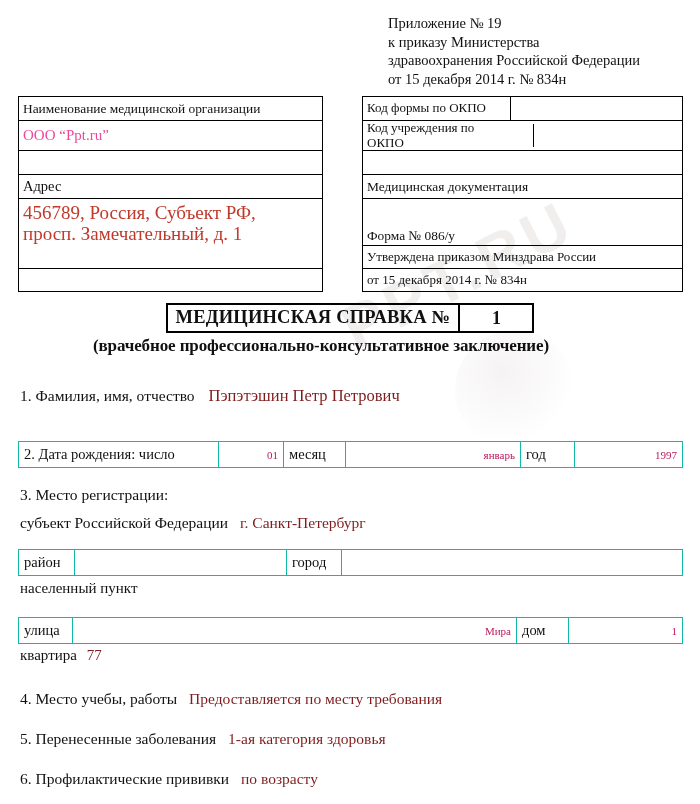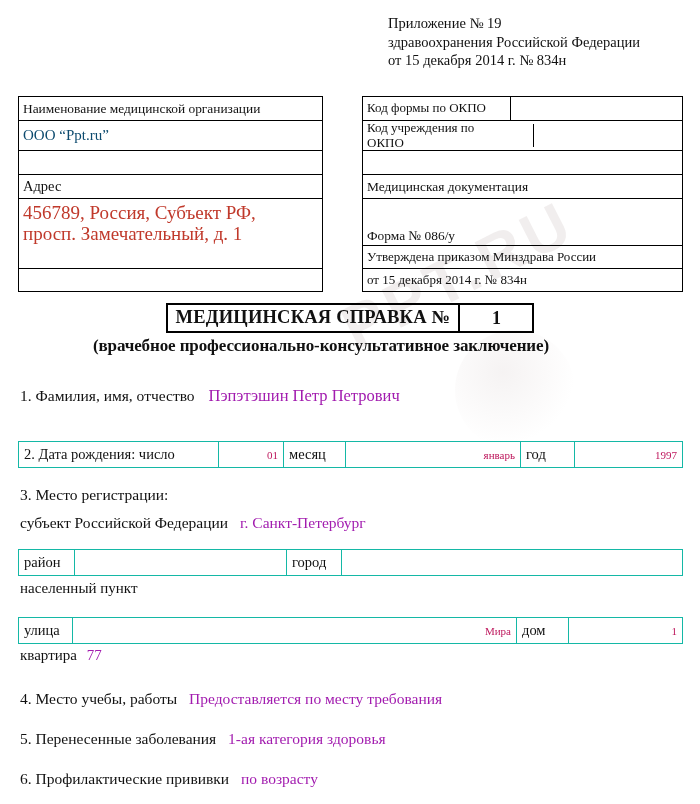--- a/index.html
+++ b/index.html
@@ -84,21 +84,21 @@
   }
   .info-table td.spacer {
     border-top: none;
     border-bottom: none;
     border-left: 1px solid #000;
     border-right: 1px solid #000;
   }
   .lbl { font-size: 13.4px; }
   .lbl-sm { font-size: 13px; }
   .val {
-    color: #0c4a6e;
+    color: #ec4899;
     font-size: 15px;
     margin-top: 41px;
   }
   .val-sm {
     color: #c0392b;
     font-size: 19px;
     line-height: 1.18;
   }
   .ctr { text-align: left; }
 
@@ -141,21 +141,21 @@
     font-weight: bold;
     letter-spacing: -0.1px;
   }
 
   
   .line {
     position: absolute;
     font-size: 15.5px;
     white-space: nowrap;
   }
-  .line .v { color: #a21caf; }
+  .line .v { color: #7f1d1d; }
 
   
   .fieldrow {
     position: absolute;
     border-collapse: collapse;
     table-layout: fixed;
     font-size: 14.5px;
   }
   .fieldrow td {
     border: 1px solid #14b8a6;
@@ -178,20 +178,21 @@
 
 <div class="page">
 
   <div class="watermark-blob"></div>
   <div class="watermark">PPT.RU</div>
 
   <div class="content">
 
     <div class="doc-header">
       <div>Приложение № 19</div>
+      <div>к приказу Министерства</div>
       <div>здравоохранения Российской Федерации</div>
       <div>от 15 декабря 2014 г. № 834н</div>
     </div>
 
     <table class="info-table">
       <colgroup>
         <col style="width:304px">
         <col style="width:40px">
         <col style="width:148px">
         <col style="width:172px">

